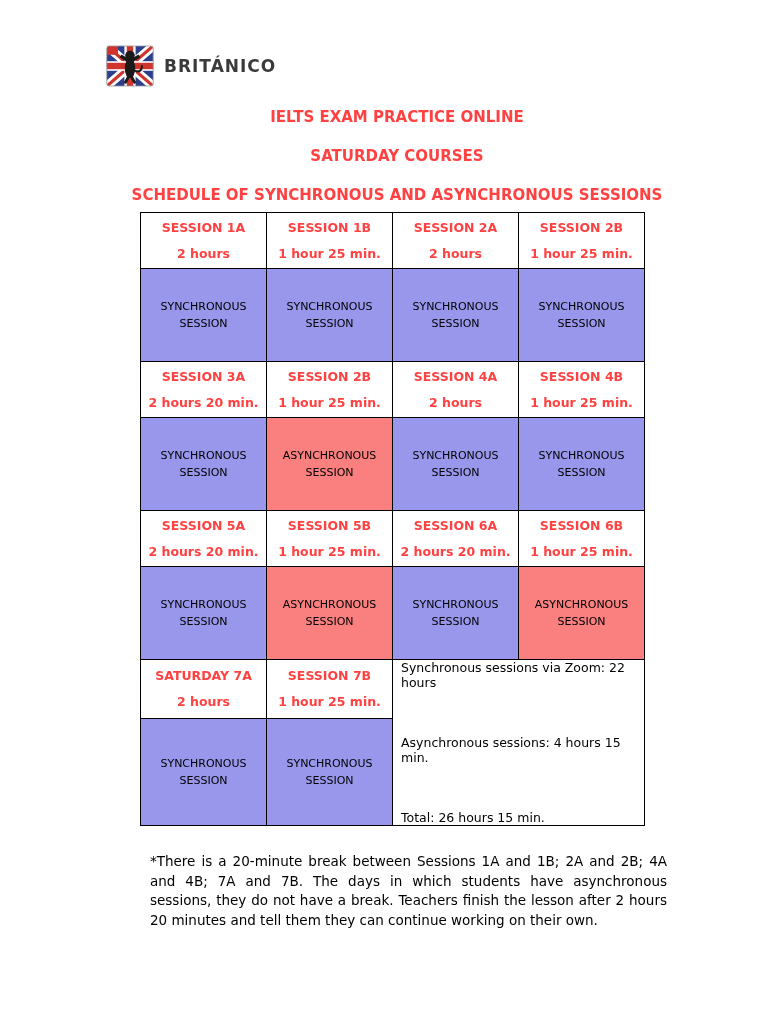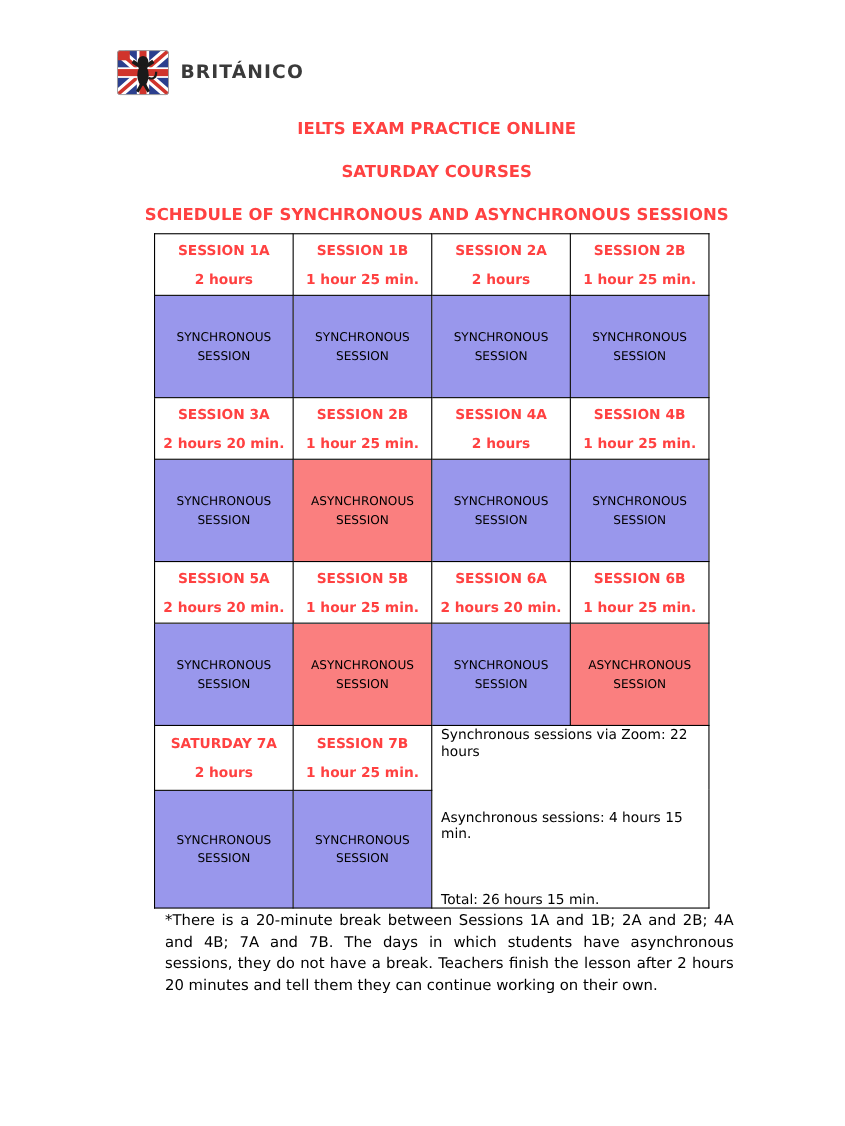--- a/index.html
+++ b/index.html
@@ -56,21 +56,21 @@
   td.summary-cell {
     background:#fff; text-align:left; vertical-align:middle;
     padding:0 4px 0 8px;
   }
   .summary-box {
     display:flex; flex-direction:column; gap:45px;
     font-size:12.5px; color:#000; line-height:1.2;
   }
   
   .footnote {
-    position:absolute; top:828px; left:150px; width:517px;
+    position:absolute; top:852px; left:150px; width:517px;
     margin:0; font-size:13.5px; line-height:1.45; text-align:justify; color:#000;
   }
 </style>
 </head>
 <body>
 
 <div class="page">
 
   <div class="logo-row">
     <div class="flag-wrap">

